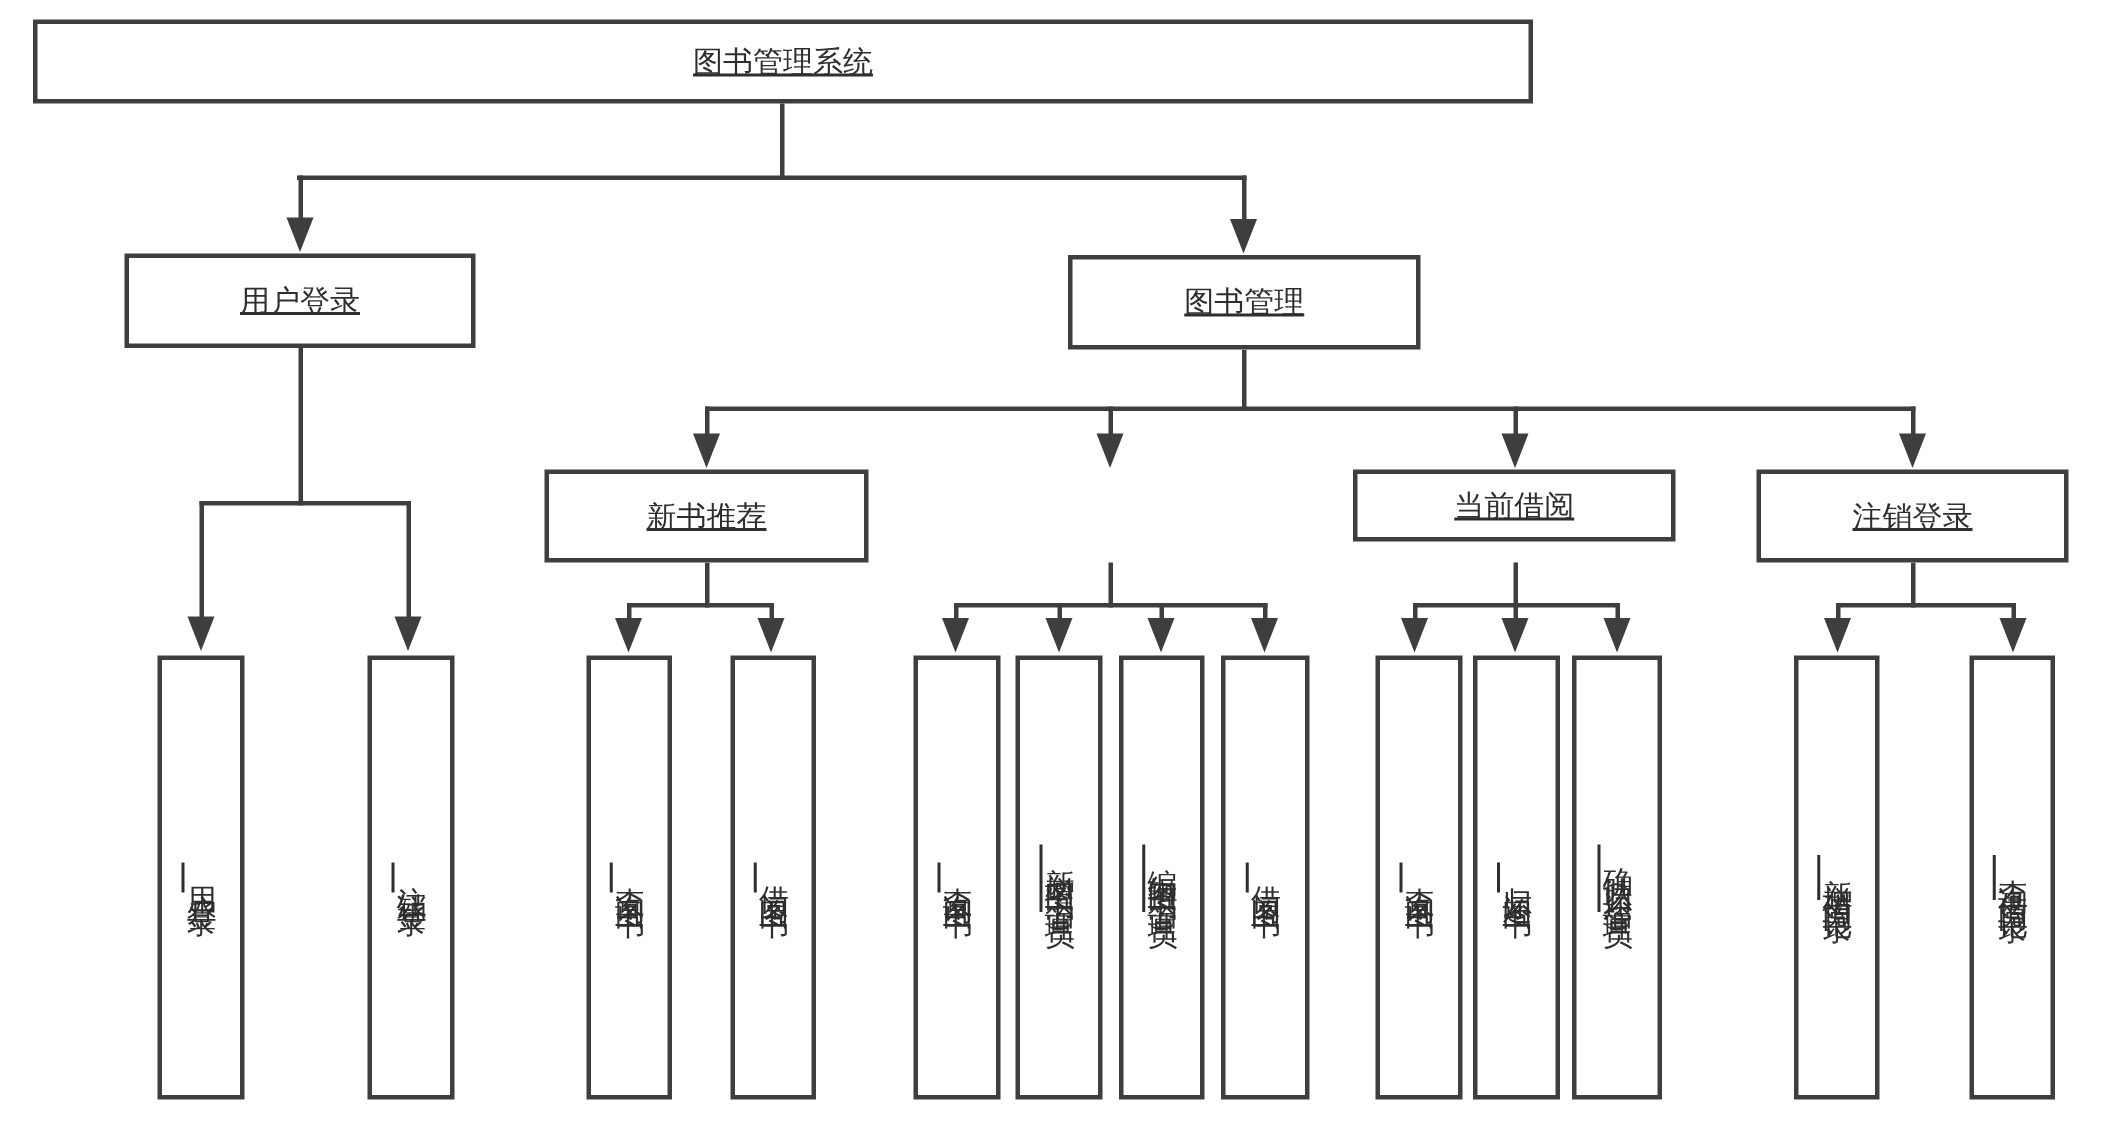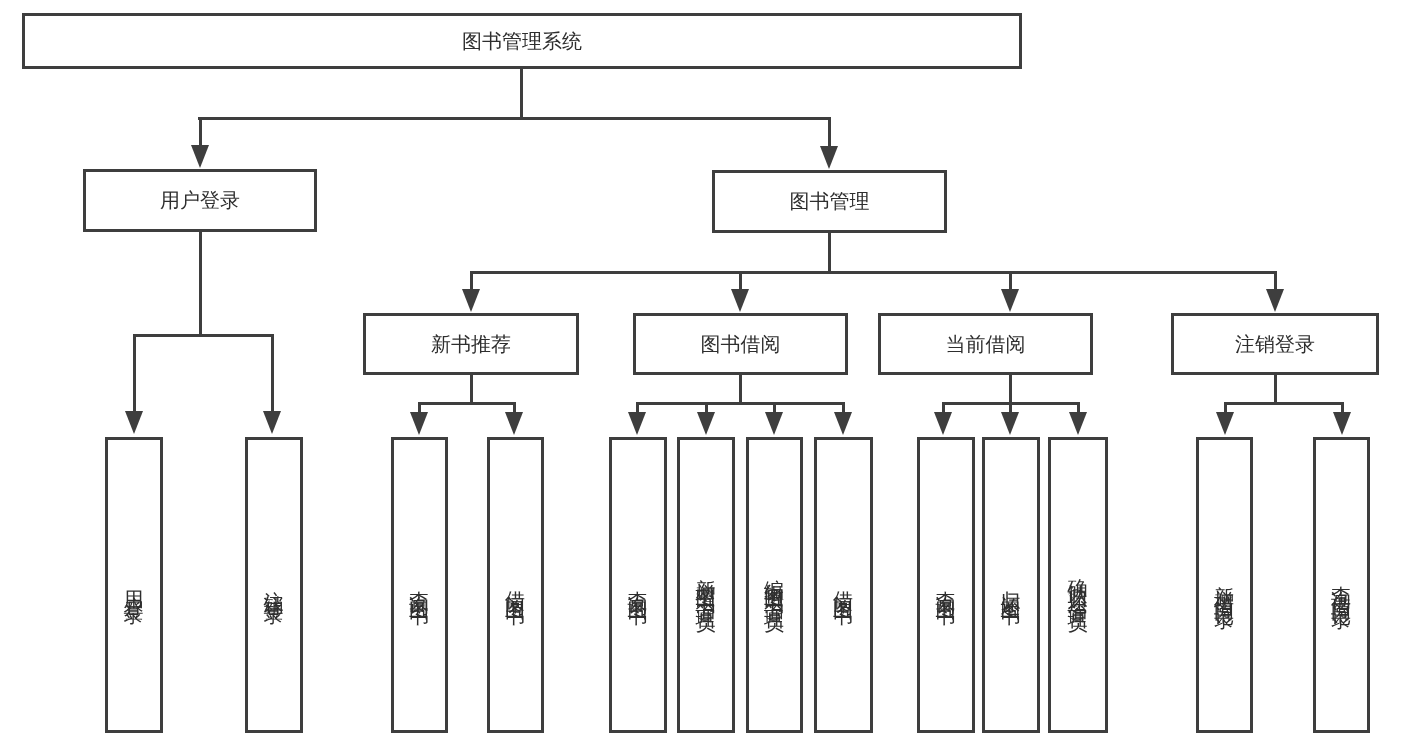--- a/index.html
+++ b/index.html
@@ -10,21 +10,21 @@
   html,body{margin:0;padding:0;background:#fff;}
   .canvas{
     position:relative;width:1405px;height:747px;background:#fff;
     font-family:"Liberation Sans","DejaVu Sans",sans-serif;
     overflow:hidden;
   }
   .box{
     position:absolute;box-sizing:border-box;
     border:3px solid var(--line);background:#fff;
     display:flex;align-items:center;justify-content:center;
-    color:var(--text);font-size:20px;z-index:2;
+    color:var(--text);font-size:20px;z-index:2;text-decoration:underline;
   }
   .box .lbl{white-space:nowrap;}
   .box.v .lbl{
     writing-mode:vertical-rl;text-orientation:mixed;
     letter-spacing:5px;line-height:1.1;white-space:normal;
   }
   .vl{position:absolute;width:3px;background:var(--line);z-index:1;}
   .hl{position:absolute;height:3px;background:var(--line);z-index:1;}
   .ah{
     position:absolute;width:0;height:0;z-index:1;
@@ -108,24 +108,21 @@
   <div class="box h" style="left:83px;top:169px;width:234px;height:63px">
     <span class="lbl">用户登录</span>
   </div>
   <div class="box h" style="left:712px;top:170px;width:235px;height:63px">
     <span class="lbl">图书管理</span>
   </div>
 
   <div class="box h" style="left:363px;top:313px;width:216px;height:62px">
     <span class="lbl">新书推荐</span>
   </div>
-  <div class="box h" style="left:633px;top:313px;width:215px;height:62px">
-    <span class="lbl">图书借阅</span>
-  </div>
-  <div class="box h" style="left:878px;top:313px;width:215px;height:62px">
+  <div class="box h" style="left:902px;top:313px;width:215px;height:48px">
     <span class="lbl">当前借阅</span>
   </div>
   <div class="box h" style="left:1171px;top:313px;width:208px;height:62px">
     <span class="lbl">注销登录</span>
   </div>
 
   <div class="box v" style="left:105px;top:437px;width:58px;height:296px">
     <span class="lbl">用户登录</span>
   </div>
   <div class="box v" style="left:245px;top:437px;width:58px;height:296px">

